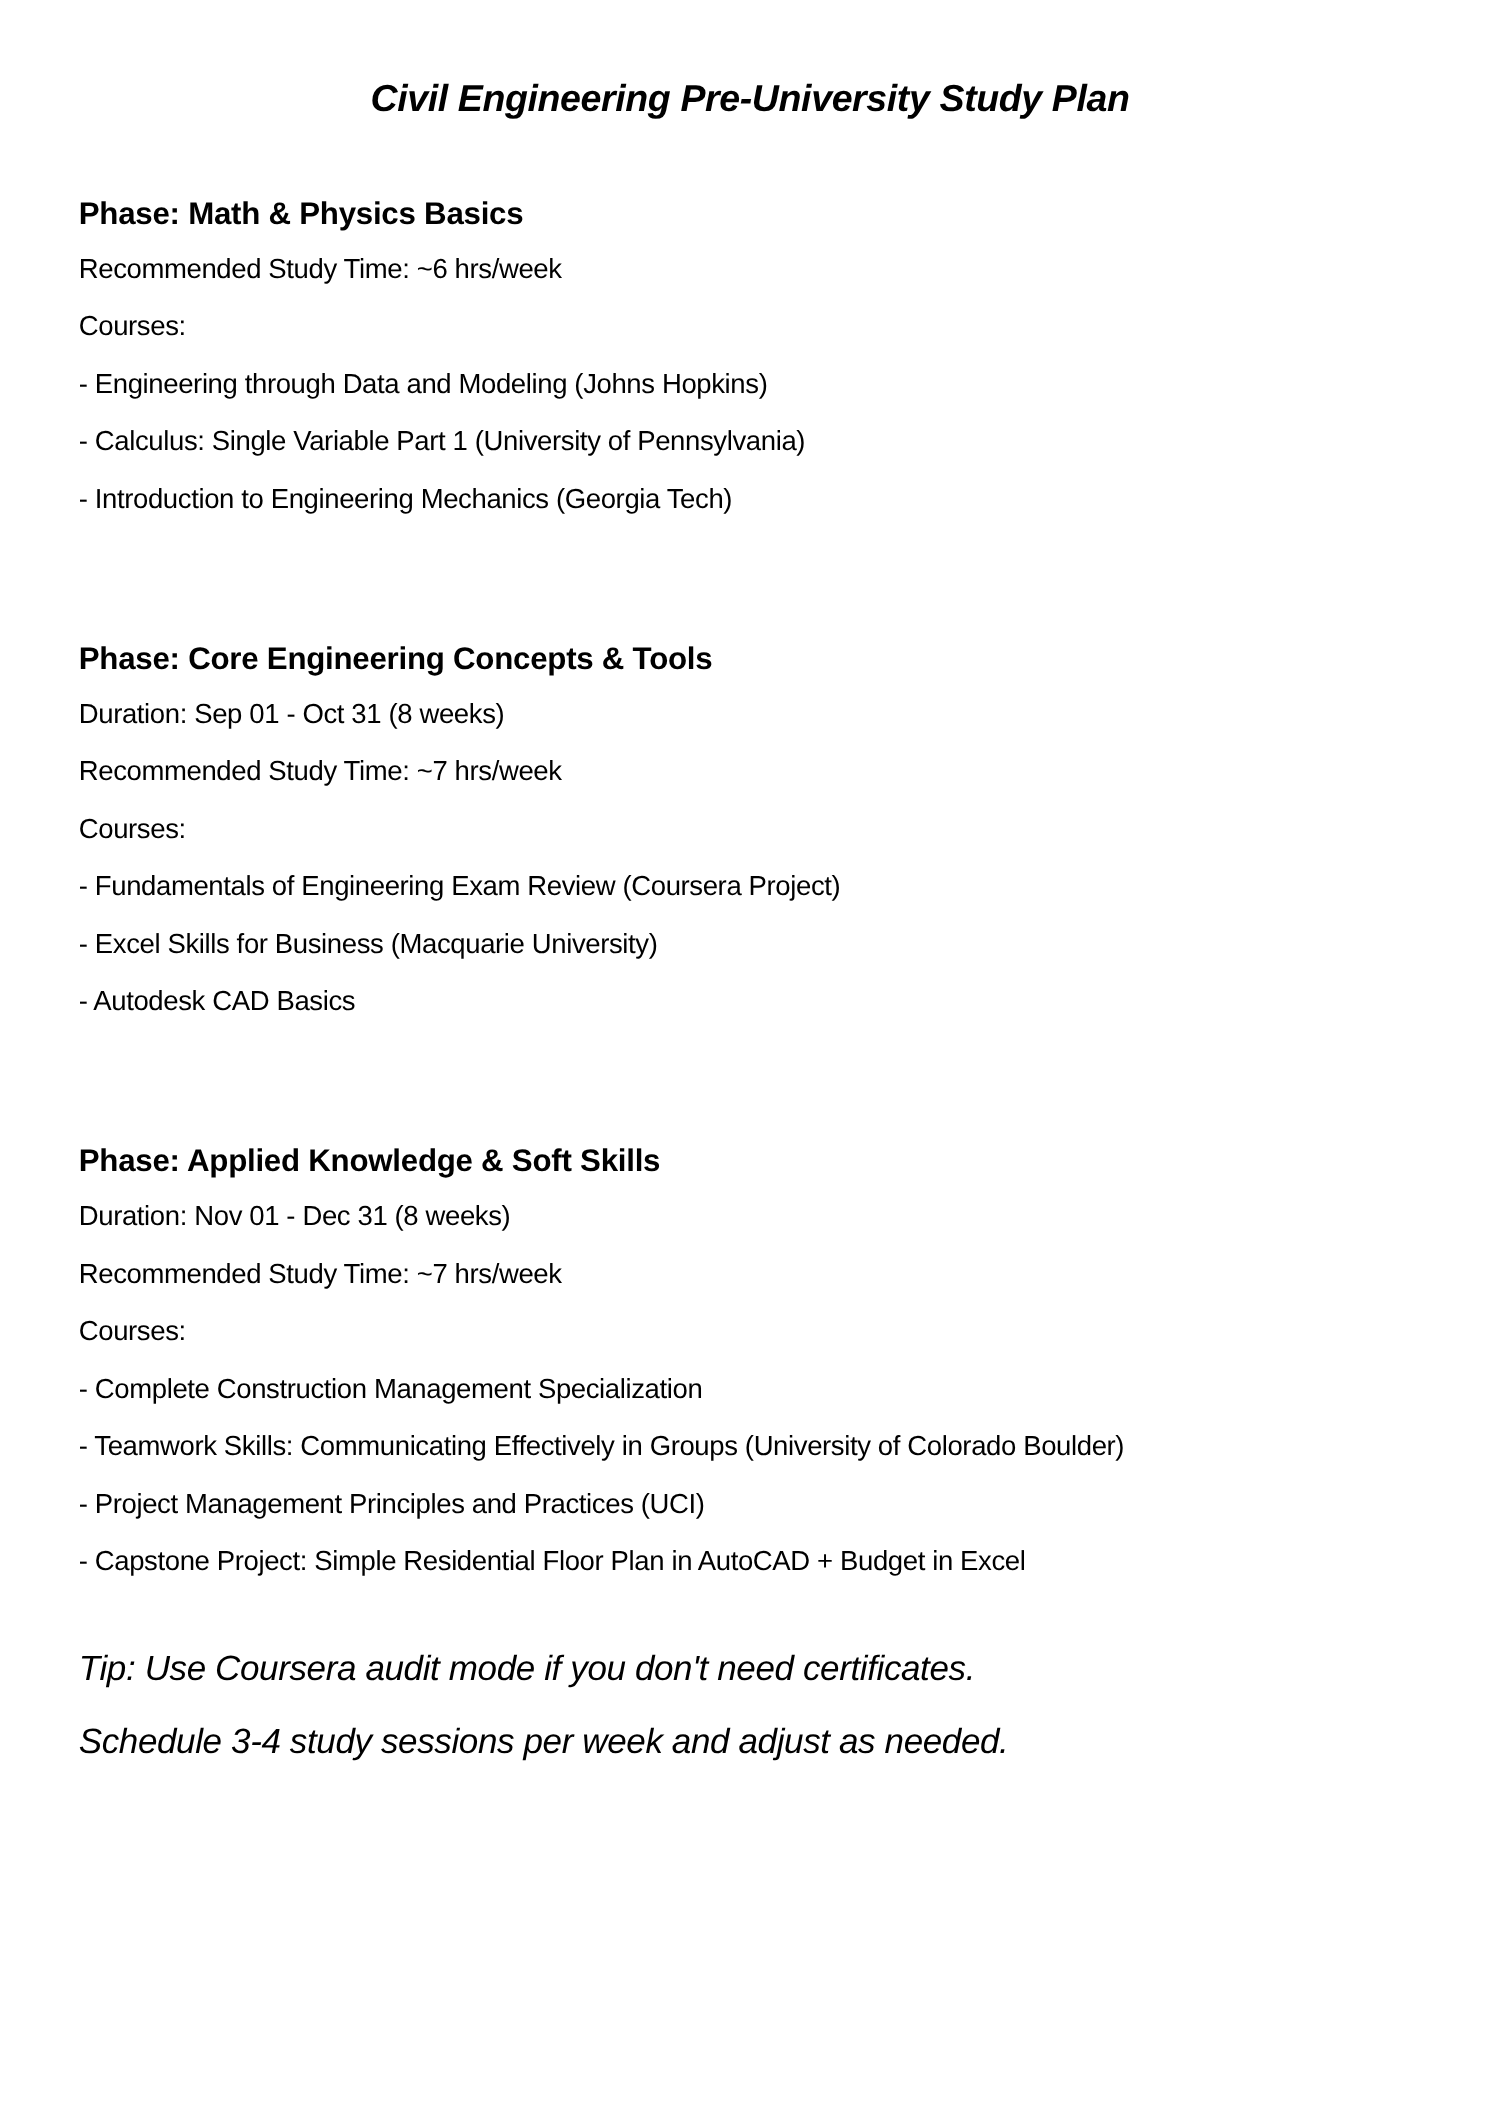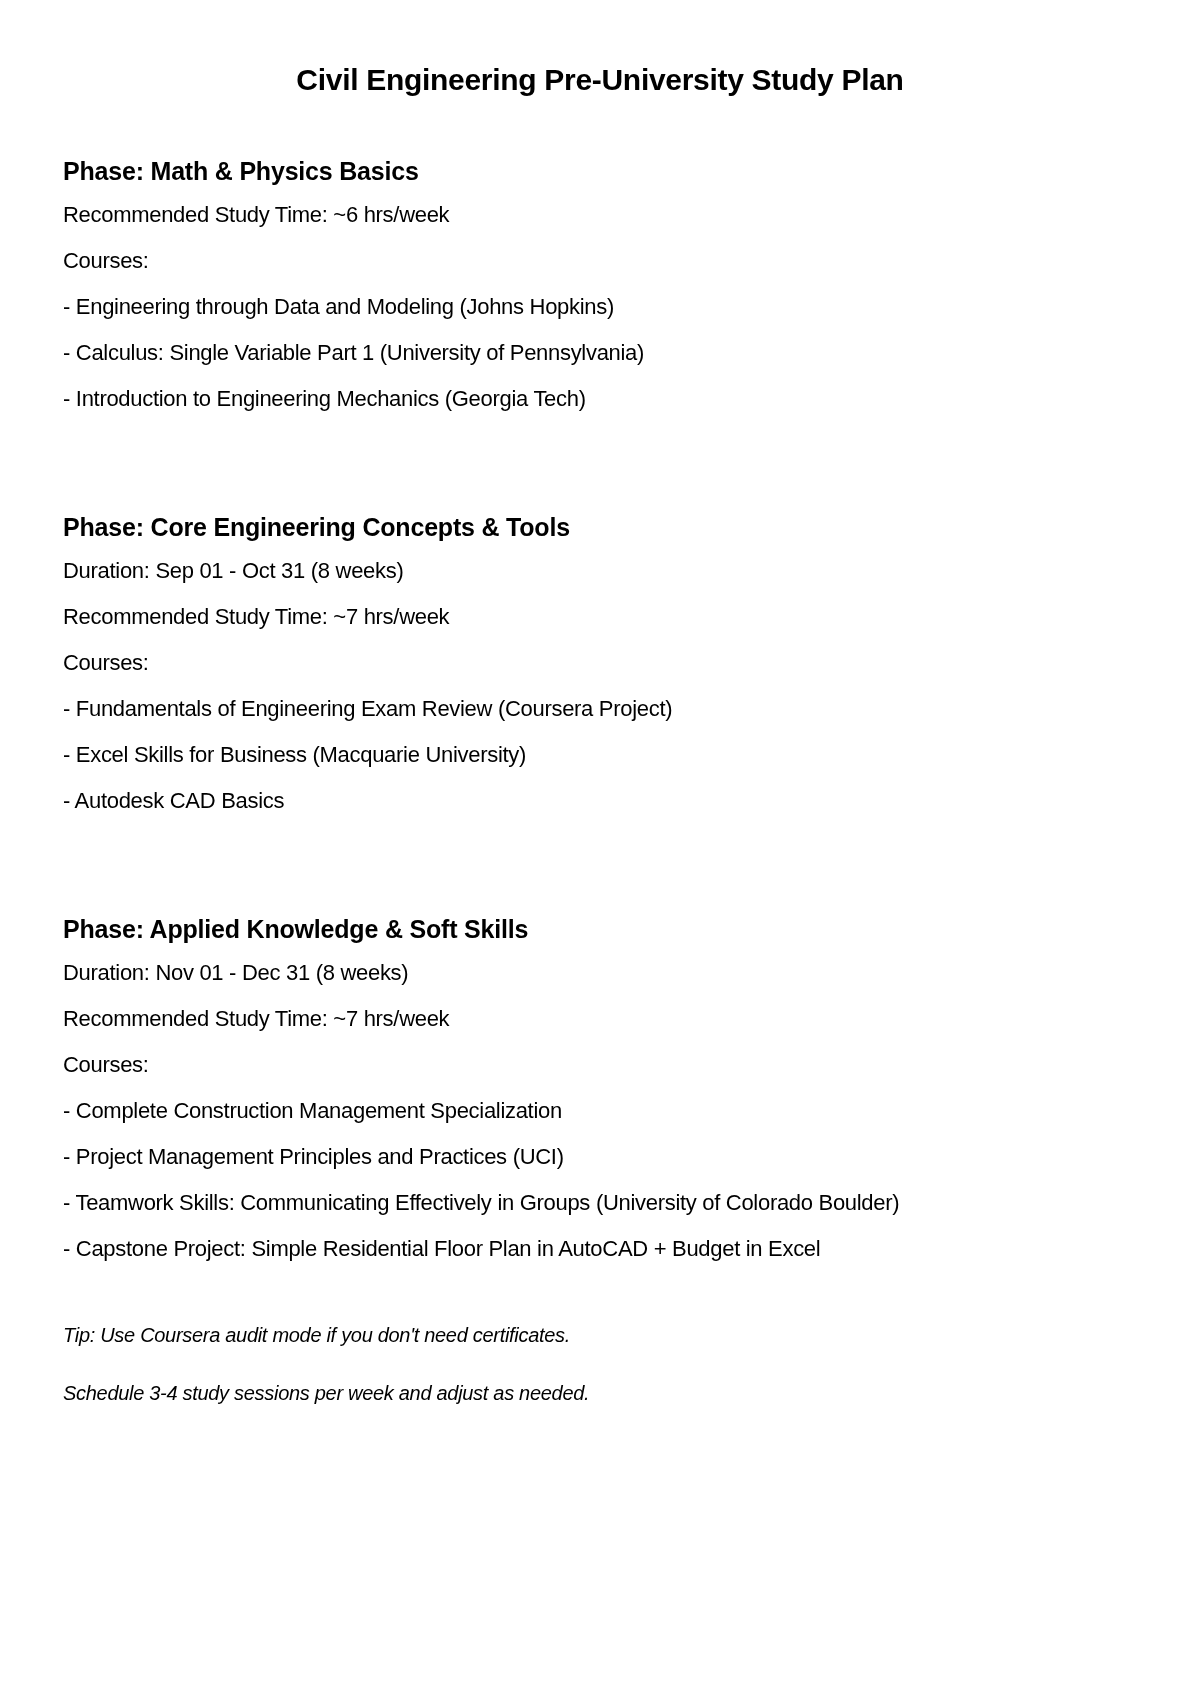--- a/index.html
+++ b/index.html
@@ -25,20 +25,21 @@
     .title {
       position: absolute;
       top: 62px;
       left: 0;
       width: 1200px;
       text-align: center;
       font-size: 30px;
       font-weight: bold;
       letter-spacing: -0.3px;
       line-height: 36px;
+      font-style: italic;
     }
     .phase {
       position: absolute;
       left: 63px;
       width: 1100px;
     }
     .phase-heading {
       font-size: 25px;
       font-weight: bold;
       line-height: 30px;
@@ -48,21 +49,21 @@
     .line {
       font-size: 22px;
       line-height: 26px;
       height: 46px;
       letter-spacing: -0.3px;
       white-space: nowrap;
     }
     .note {
       position: absolute;
       left: 63px;
-      font-size: 20px;
+      font-size: 28px;
       font-style: italic;
       line-height: 24px;
       letter-spacing: -0.3px;
       white-space: nowrap;
     }
   </style>
 </head>
 <body>
 
 <div class="page">
@@ -87,21 +88,21 @@
     <div class="line">- Excel Skills for Business (Macquarie University)</div>
     <div class="line">- Autodesk CAD Basics</div>
   </div>
 
   <div class="phase" style="top:914px;">
     <div class="phase-heading">Phase: Applied Knowledge &amp; Soft Skills</div>
     <div class="line">Duration: Nov 01 - Dec 31 (8 weeks)</div>
     <div class="line">Recommended Study Time: ~7 hrs/week</div>
     <div class="line">Courses:</div>
     <div class="line">- Complete Construction Management Specialization</div>
+    <div class="line">- Teamwork Skills: Communicating Effectively in Groups (University of Colorado Boulder)</div>
     <div class="line">- Project Management Principles and Practices (UCI)</div>
-    <div class="line">- Teamwork Skills: Communicating Effectively in Groups (University of Colorado Boulder)</div>
     <div class="line">- Capstone Project: Simple Residential Floor Plan in AutoCAD + Budget in Excel</div>
   </div>
 
   <div class="note" style="top:1323px;">Tip: Use Coursera audit mode if you don't need certificates.</div>
   <div class="note" style="top:1381px;">Schedule 3-4 study sessions per week and adjust as needed.</div>
 
 </div>
 
 </body></html>

